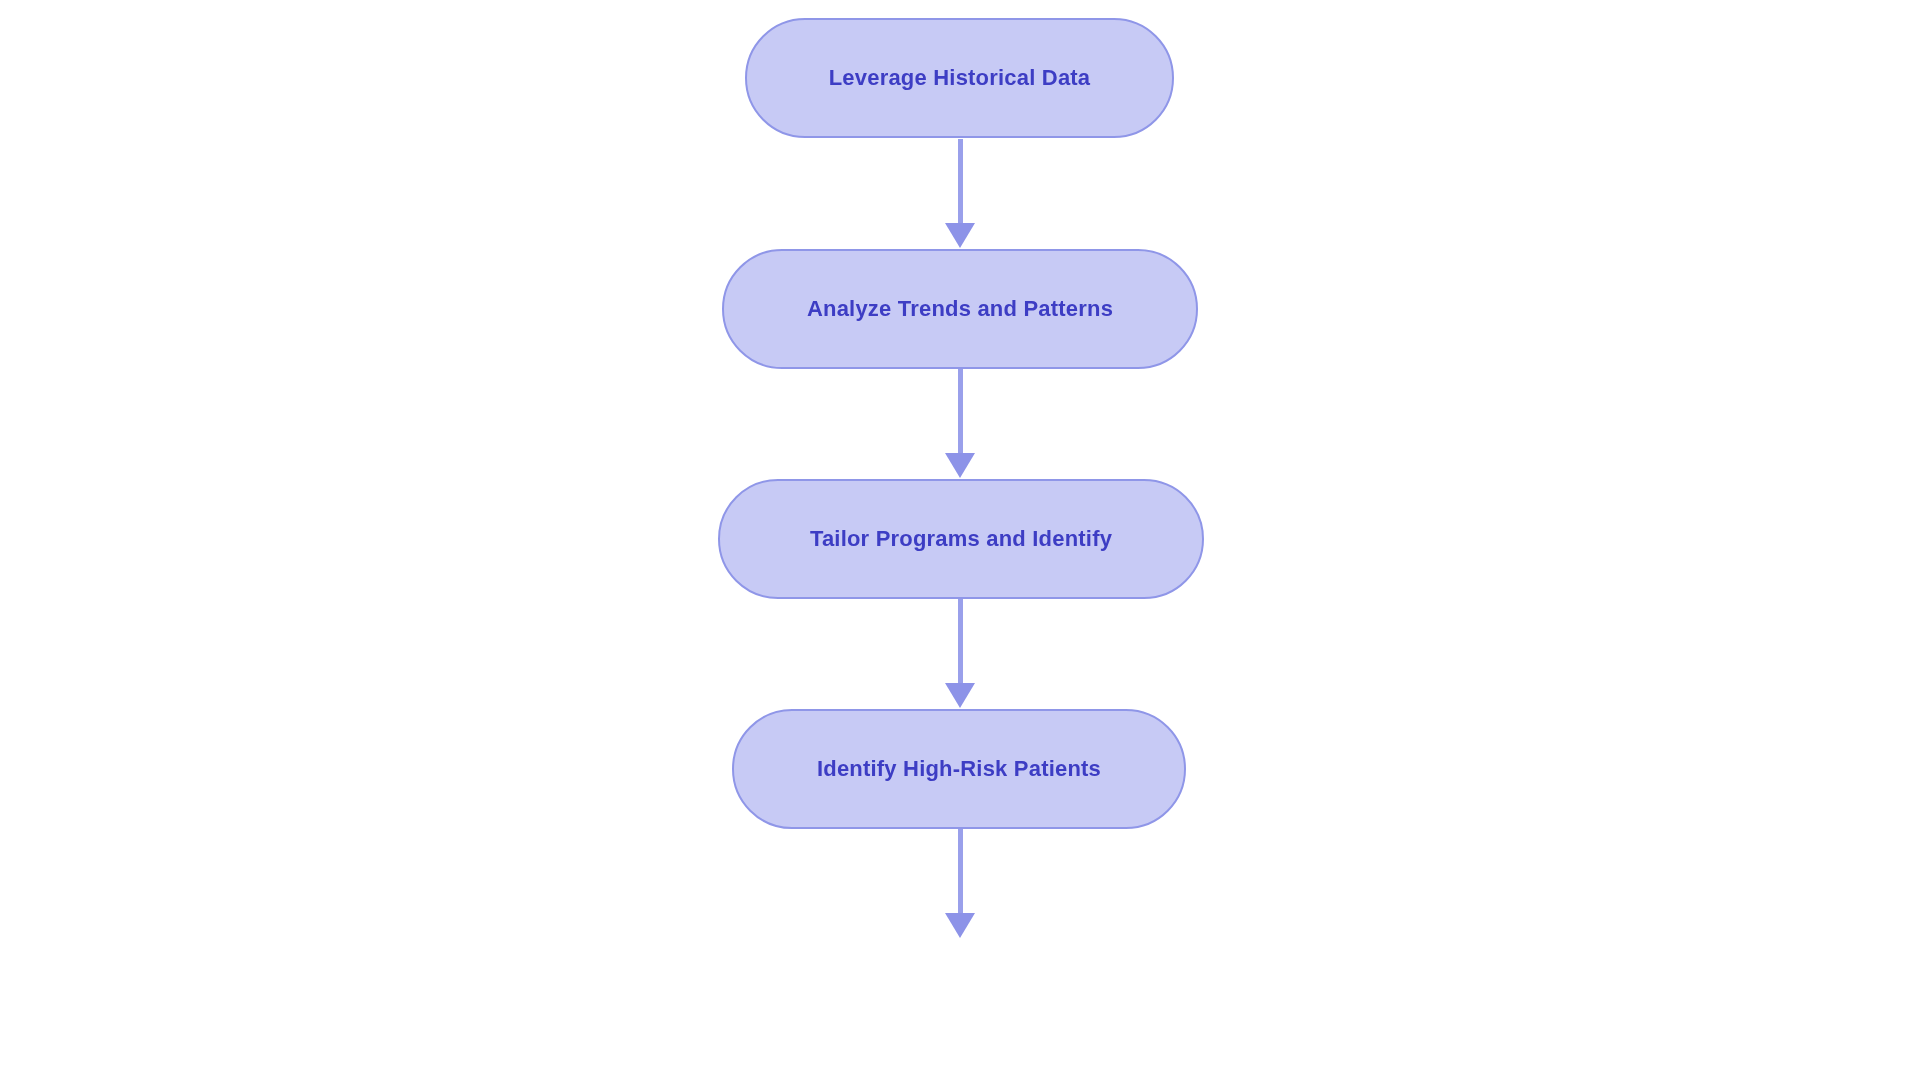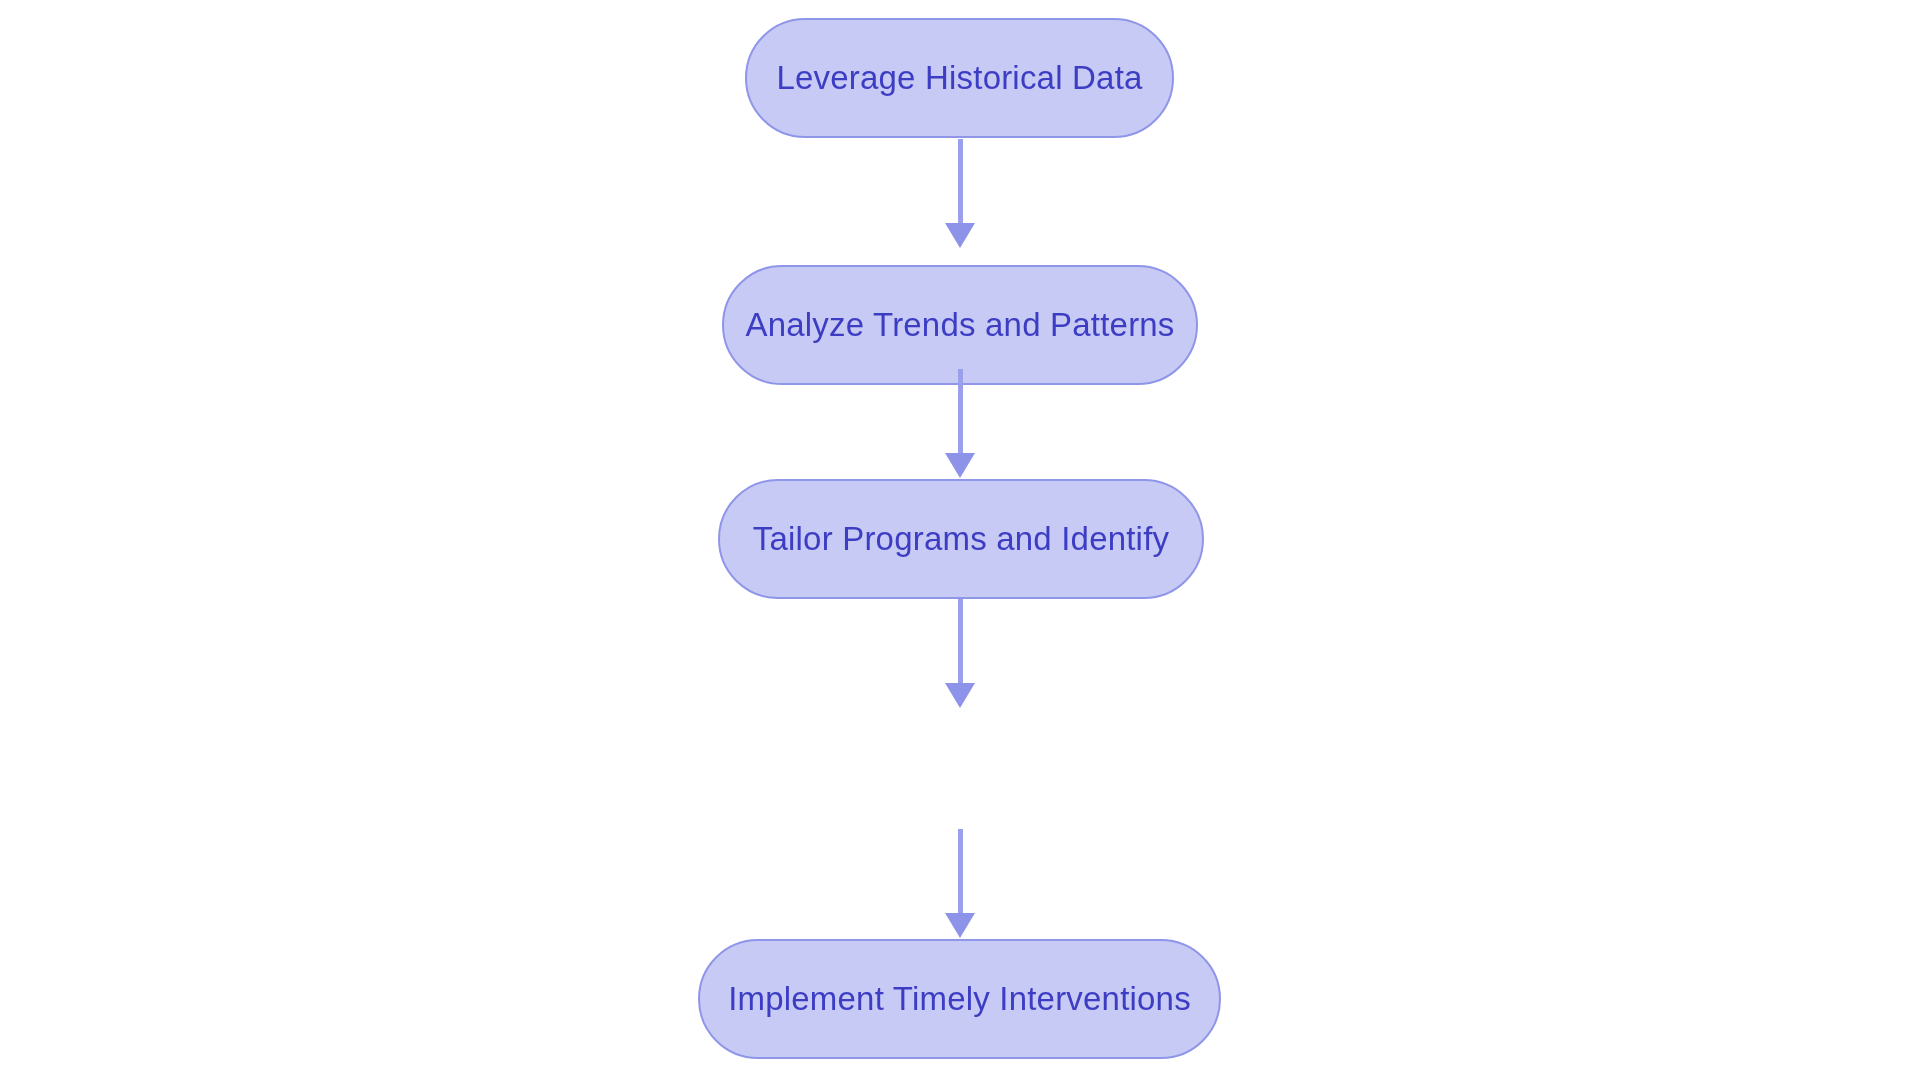--- a/index.html
+++ b/index.html
@@ -21,22 +21,22 @@
     background: var(--node-fill, #c7caf5);
     border: 2px solid var(--node-border, #8f96e8);
     border-radius: 62px;
     box-sizing: border-box;
     display: flex;
     align-items: center;
     justify-content: center;
   }
   .node-label {
     color: var(--node-text, #3d3dc4);
-    font-size: 33px;
-    font-weight: 400;
+    font-size: 22px;
+    font-weight: 700;
     letter-spacing: 0.2px;
     white-space: nowrap;
     text-align: left;
   }
   .arrow {
     position: absolute;
     width: 30px;
     display: flex;
     flex-direction: column;
     align-items: center;
@@ -48,21 +48,21 @@
   }
   .arrow-head {
     width: 0;
     height: 0;
     border-left: 15px solid transparent;
     border-right: 15px solid transparent;
     border-top: 25px solid var(--arrow-head, #8d93e8);
   }
   
   #node-0 { left: 745px; top: 18px;  width: 429px; }
-  #node-1 { left: 722px; top: 265px; width: 476px; }
+  #node-1 { left: 722px; top: 249px; width: 476px; }
   #node-2 { left: 718px; top: 479px; width: 486px; }
   #node-3 { left: 732px; top: 709px; width: 454px; }
   #node-4 { left: 698px; top: 939px; width: 523px; }
   
   #arrow-0 { left: 945px; top: 139px; height: 109px; }
   #arrow-1 { left: 945px; top: 369px; height: 109px; }
   #arrow-2 { left: 945px; top: 599px; height: 109px; }
   #arrow-3 { left: 945px; top: 829px; height: 109px; }
 </style>
 </head>
@@ -90,23 +90,23 @@
 
   <div class="node" id="node-2">
     <span class="node-label">Tailor Programs and Identify</span>
   </div>
 
   <div class="arrow" id="arrow-2">
     <div class="arrow-line"></div>
     <div class="arrow-head"></div>
   </div>
 
+  <div class="node" id="node-3">
+    <span class="node-label">Identify High-Risk Patients</span>
+  </div>
 
   <div class="arrow" id="arrow-3">
     <div class="arrow-line"></div>
     <div class="arrow-head"></div>
   </div>
 
-  <div class="node" id="node-4">
-    <span class="node-label">Implement Timely Interventions</span>
-  </div>
 
 </div>
 
 </body></html>

